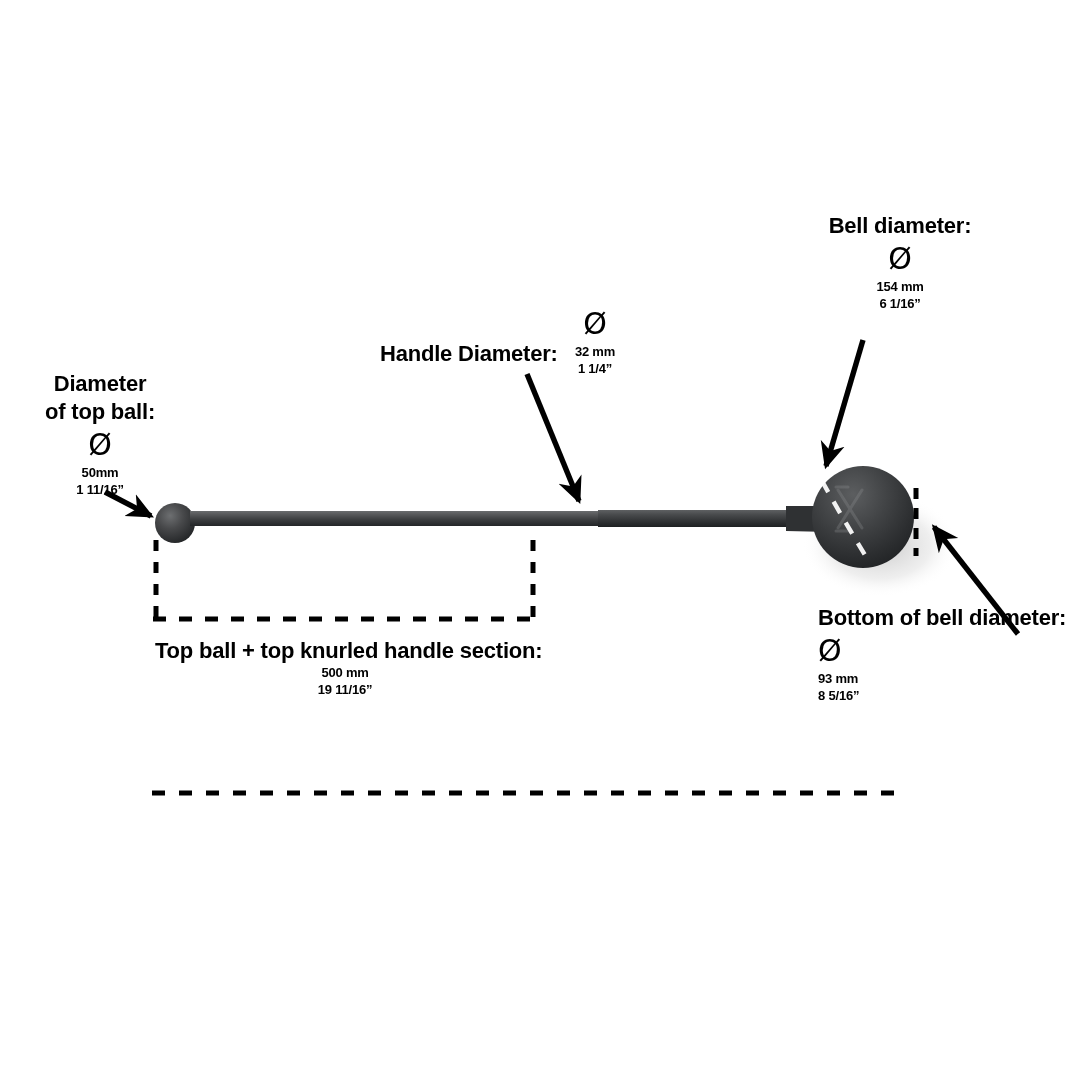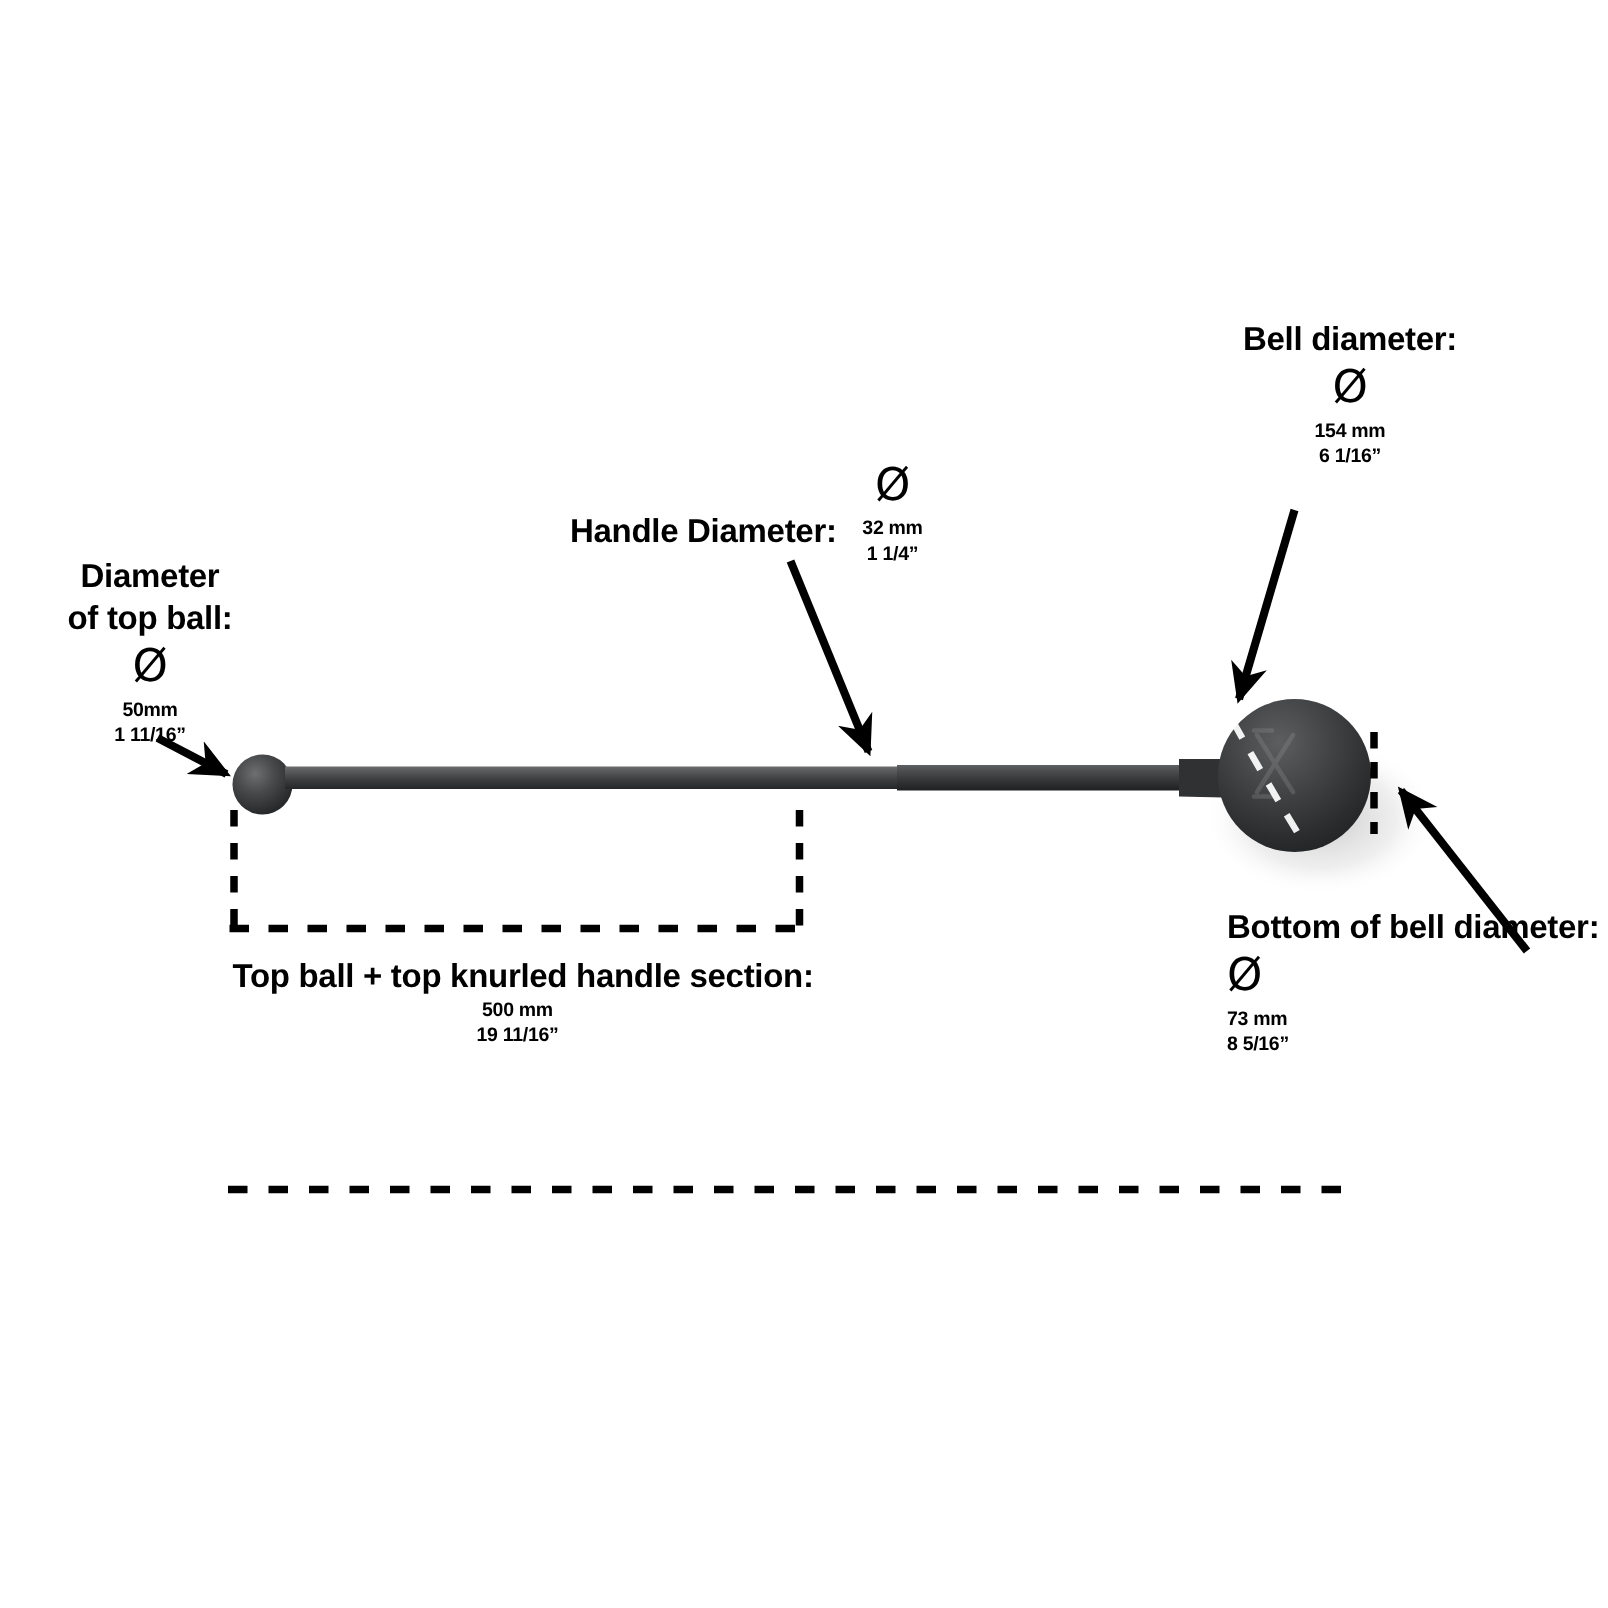--- a/index.html
+++ b/index.html
@@ -156,21 +156,21 @@
   <div class="callout c-center" id="callout-bell">
     <span class="ttl">Bell diameter:</span>
     <span class="dia-sym">Ø</span>
     <span class="val">154 mm</span>
     <span class="val">6 1/16”</span>
   </div>
 
   <div class="callout c-center" id="callout-bell-bottom">
     <span class="ttl">Bottom of bell diameter:</span>
     <span class="dia-sym">Ø</span>
-    <span class="val">73 mm</span>
+    <span class="val">93 mm</span>
     <span class="val">8 5/16”</span>
   </div>
 
   <div class="callout c-center" id="callout-top-section">
     <span class="ttl">Top ball + top knurled handle section:</span>
     <span class="val">500 mm</span>
     <span class="val">19 11/16”</span>
   </div>
 
 

